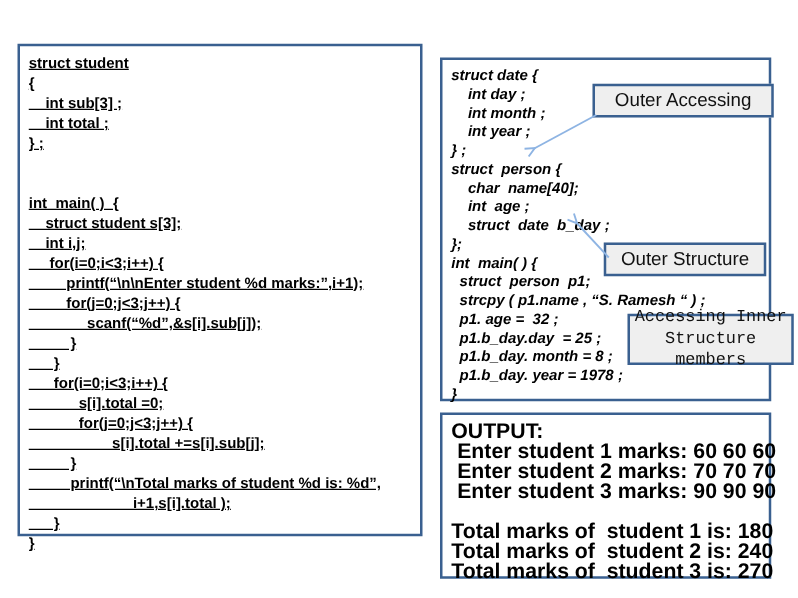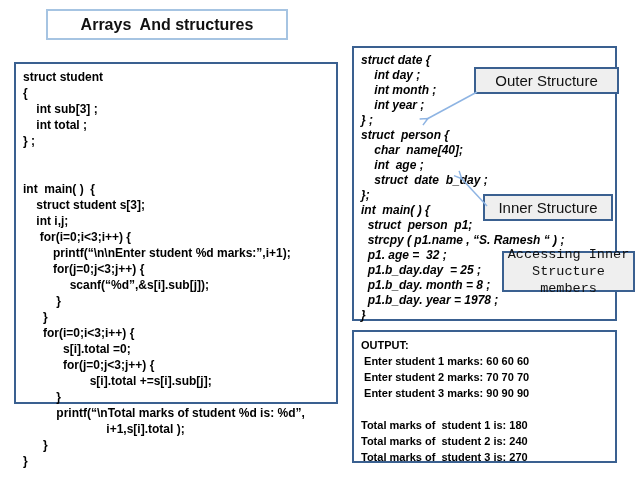--- a/index.html
+++ b/index.html
@@ -9,49 +9,48 @@
   }
   .title-box {
     position:absolute; background:#ffffff; border:2px solid #a6c4e2;
     display:flex; align-items:center; justify-content:center;
     font-weight:bold; font-size:16px; white-space:pre; color:#111;
   }
   #title-left  { left:46px;  top:9px;  width:238px; height:27px; }
   #title-right { left:372px; top:9px;  width:235px; height:27px; }
 
   .panel { position:absolute; background:#ffffff; border:2px solid #3a6090; box-sizing:border-box; }
-  #panel-left-code  { left:14px;  top:62px;  width:324px; height:342px; }
+  #panel-left-code  { left:14px;  top:35px;  width:324px; height:394px;text-decoration:underline; }
   #panel-right-code { left:352px; top:46px;  width:265px; height:275px; }
   #panel-output     { left:352px; top:330px; width:265px; height:133px; }
 
   pre.code {
     margin:0; padding:5px 0 0 7px; white-space:pre;
     font-family:"Liberation Sans", sans-serif; font-weight:bold; color:#000;
   }
   #code-left   { font-size:12px;   line-height:16px; }
   #code-right  { font-size:12px;   line-height:15px;font-style:italic; }
-  #code-output { font-size:11px; line-height:16px; }
+  #code-output { font-size:17px; line-height:16px; }
 
   .callout {
     position:absolute; background:#efefef; border:2px solid #3a6090; box-sizing:border-box;
     display:flex; align-items:center; justify-content:center; text-align:center;
     font-size:15px; color:#111; white-space:pre-line;
   }
   #callout-outer     { left:474px; top:67px;  width:145px; height:27px; }
   #callout-inner     { left:483px; top:194px; width:130px; height:27px; }
   #callout-accessing { left:502px; top:251px; width:133px; height:41px; font-size:13.5px; line-height:17px;font-family:Liberation Mono, monospace; }
 
   #arrow-overlay { position:absolute; left:0; top:0; pointer-events:none; }
 </style>
 </head>
 <body>
 
 <div id="page">
 
-  <div class="title-box" id="title-left">Arrays  And structures</div>
 
 
   <div class="panel" id="panel-left-code">
     <pre class="code" id="code-left">struct student
 {
     int sub[3] ;
     int total ;
 } ;
 
 
@@ -100,23 +99,23 @@
     <pre class="code" id="code-output">OUTPUT:
  Enter student 1 marks: 60 60 60
  Enter student 2 marks: 70 70 70
  Enter student 3 marks: 90 90 90
 
 Total marks of  student 1 is: 180
 Total marks of  student 2 is: 240
 Total marks of  student 3 is: 270</pre>
   </div>
 
-  <div class="callout" id="callout-outer">Outer Structure</div>
+  <div class="callout" id="callout-outer">Outer Accessing</div>
 
-  <div class="callout" id="callout-inner">Inner Structure</div>
+  <div class="callout" id="callout-inner">Outer Structure</div>
 
   <div class="callout" id="callout-accessing">Accessing Inner
 Structure members</div>
 
   <svg id="arrow-overlay" width="638" height="478">
     <defs>
       <marker id="ah" markerWidth="12" markerHeight="12" refX="2.5" refY="5" orient="auto" markerUnits="userSpaceOnUse">
         <path d="M9,1.5 L1.5,5 L9,8.5" fill="none" stroke="#8eb4e3" stroke-width="1.5"></path>
       </marker>
     </defs>

